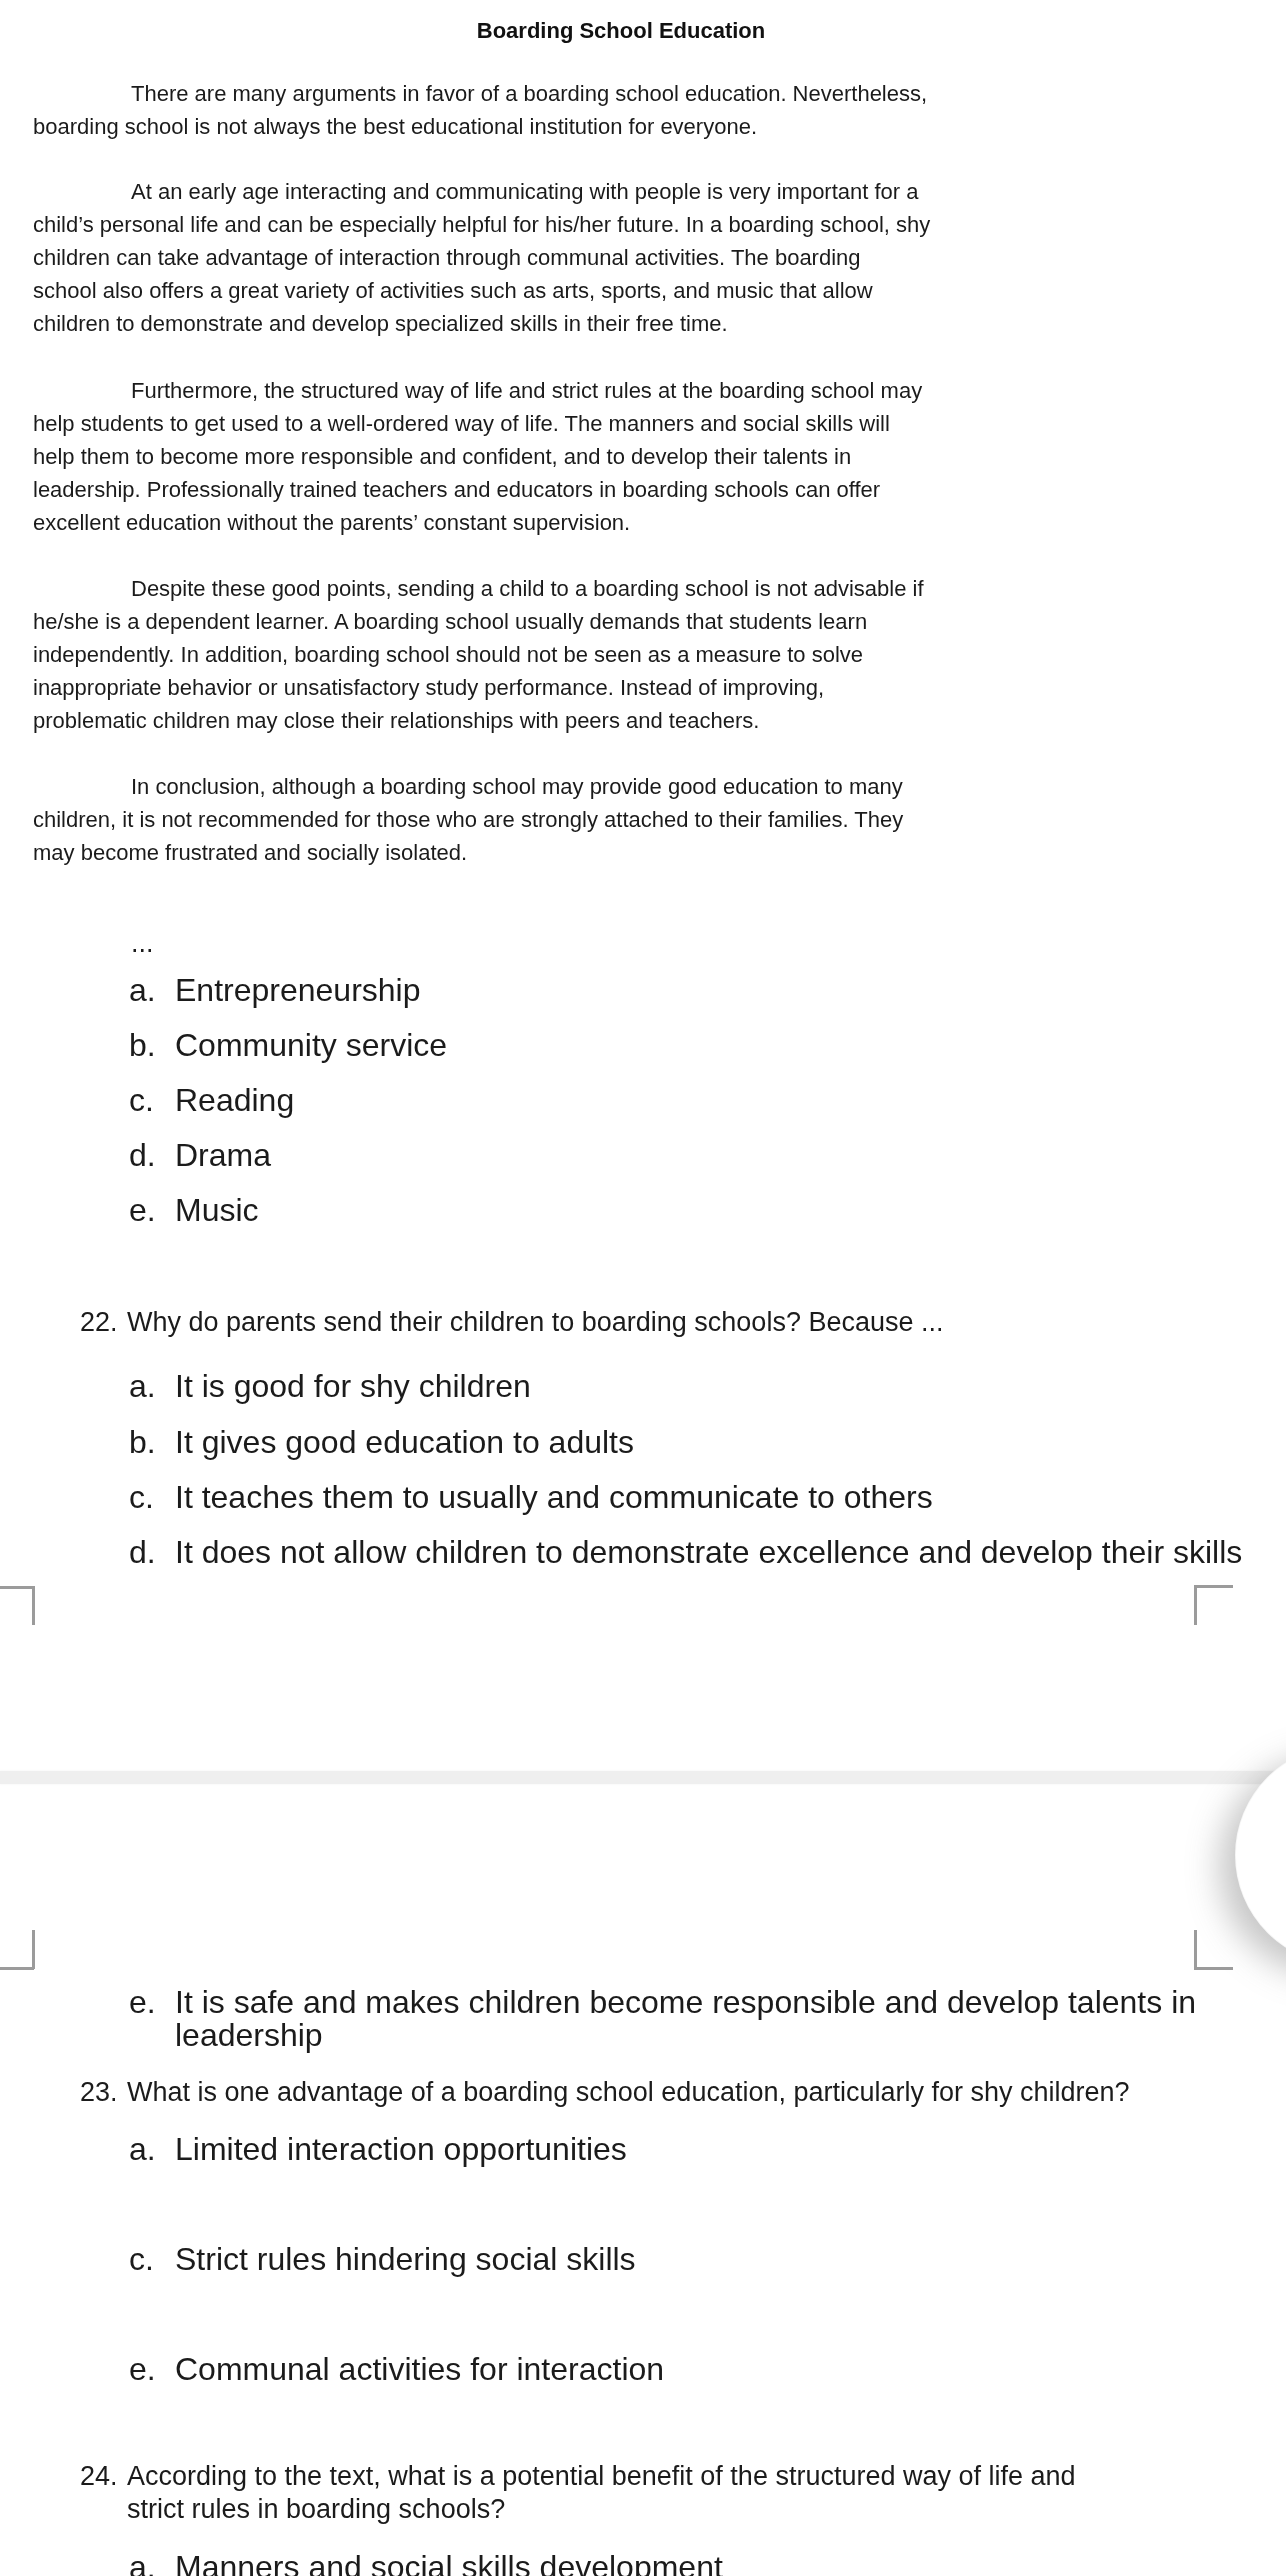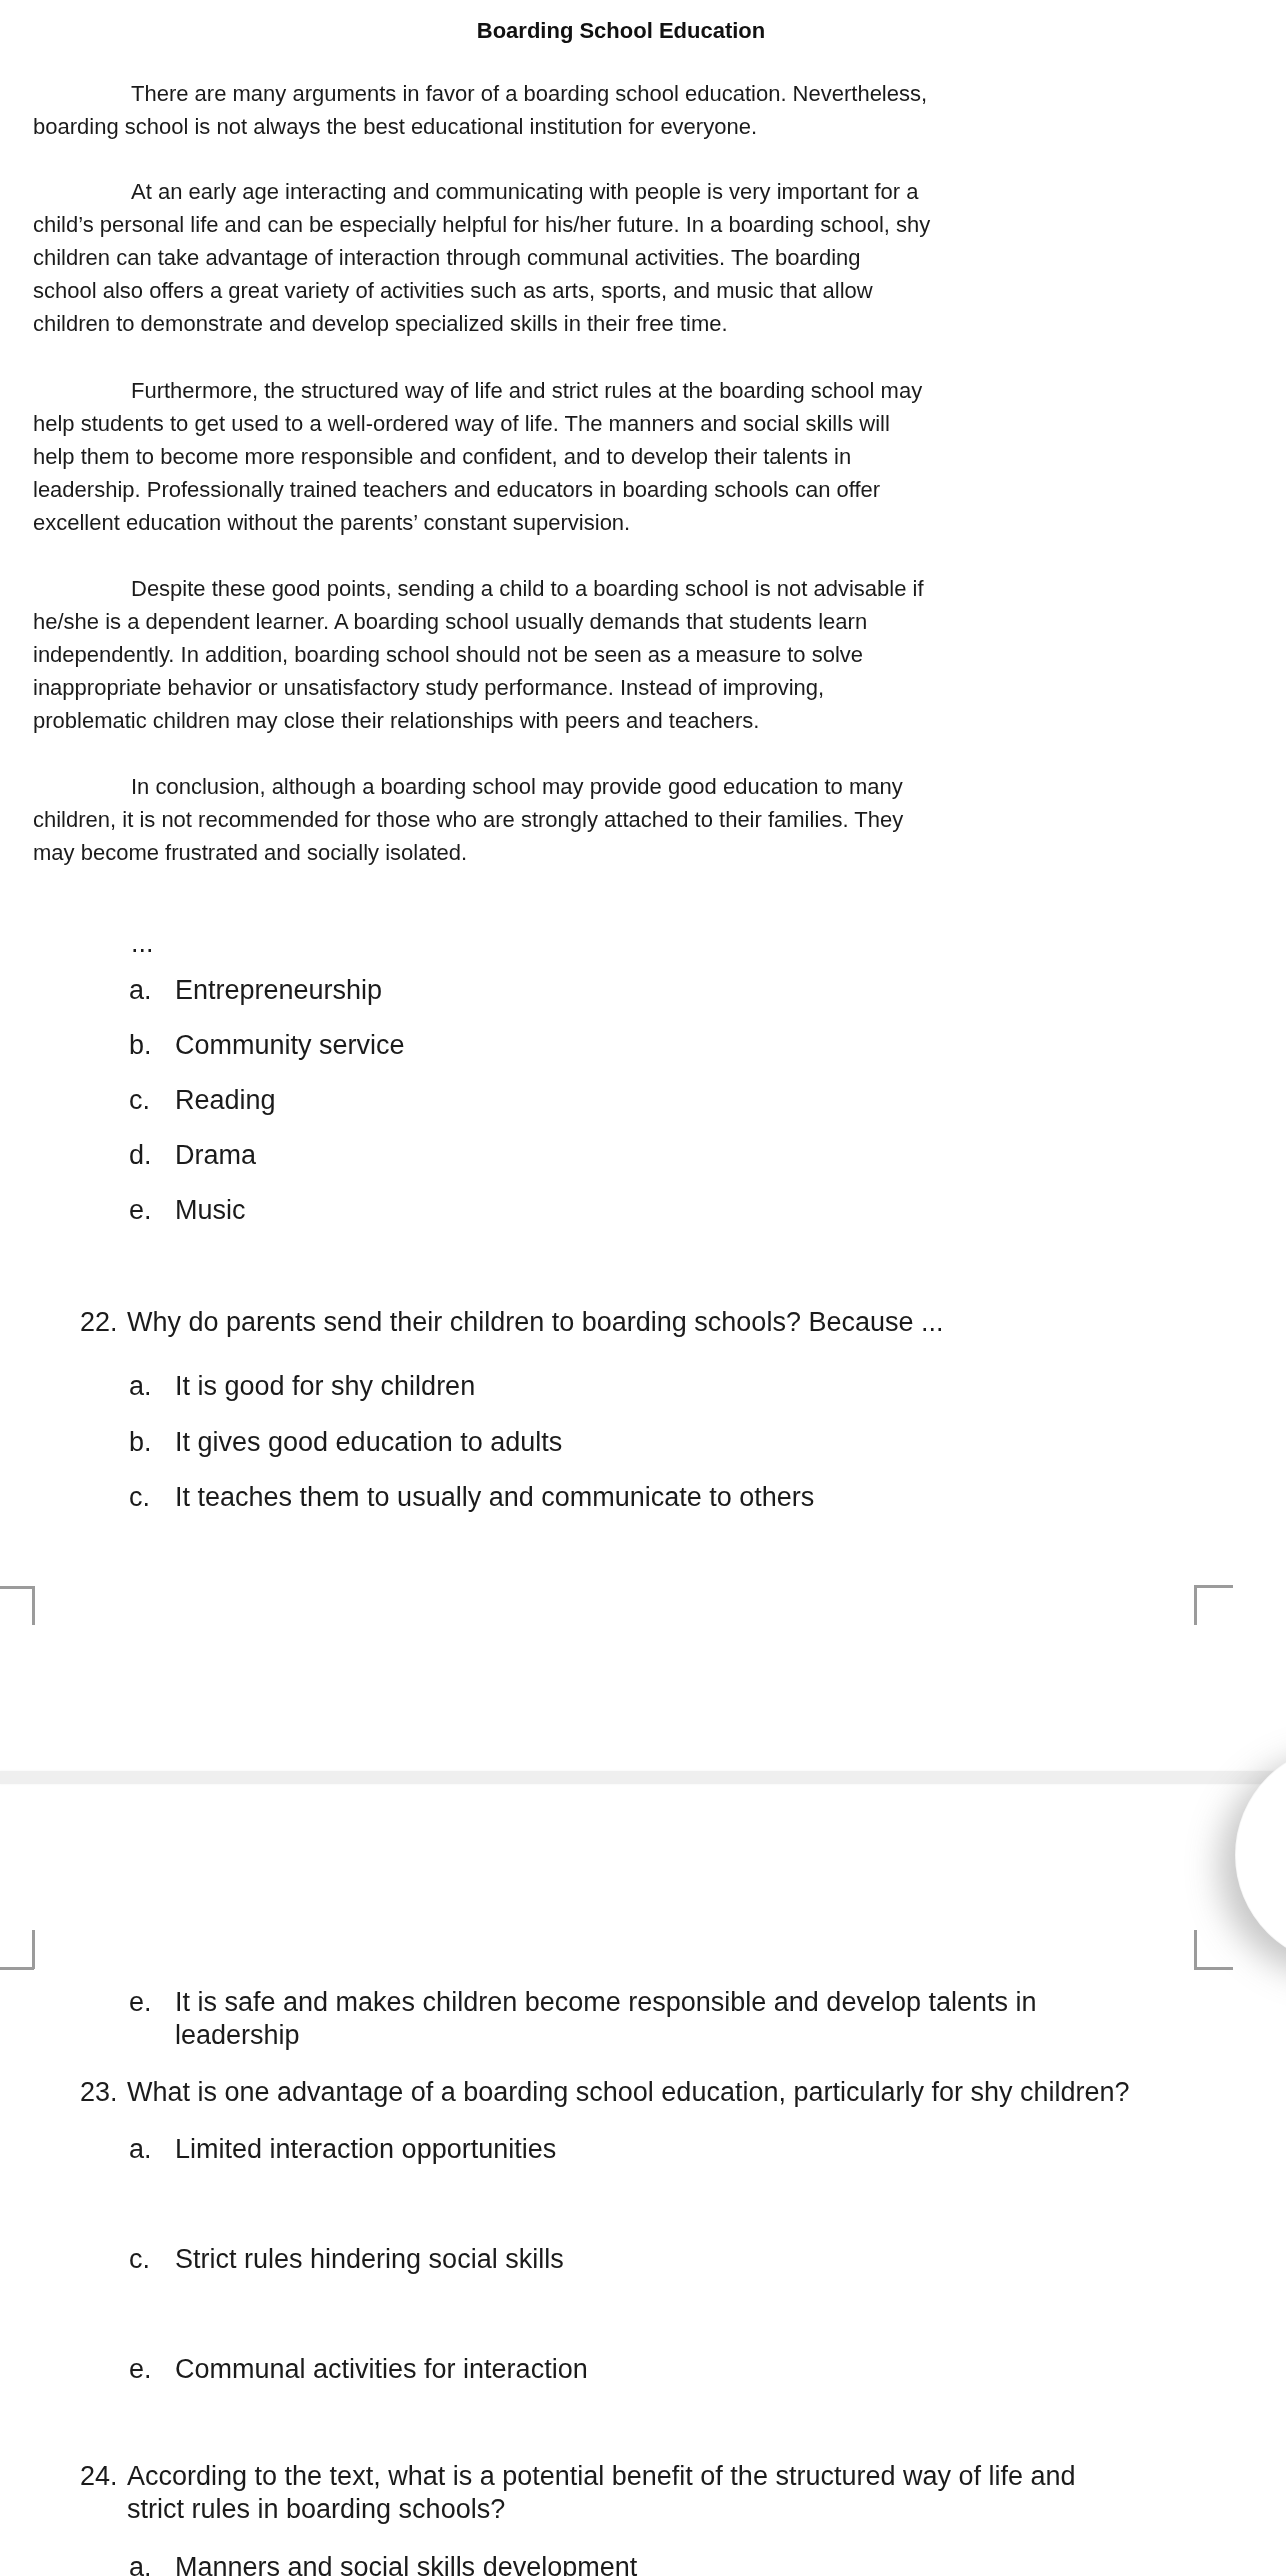--- a/index.html
+++ b/index.html
@@ -39,21 +39,21 @@
   .qt{display:inline-block;vertical-align:top;white-space:pre-line;max-width:1159px;}
   .dots{
     position:absolute;
     left:131px;
     font-size:27px;
     line-height:33px;
   }
   .opt{
     position:absolute;
     left:129px;
-    font-size:27px;
+    font-size:32px;
     line-height:33px;
   }
   .ol{display:inline-block;width:46px;vertical-align:top;}
   .ot{display:inline-block;vertical-align:top;white-space:pre-line;max-width:1113px;}
   .band{
     position:absolute;
     left:0;top:1771px;
     width:1286px;height:13.4px;
     background:#efefef;
     box-shadow:0 0 2.6px rgba(0,0,0,0.05);
@@ -120,20 +120,23 @@
   </div>
   <div class="opt" style="top:1370px">
     <span class="ol">a.</span><span class="ot">It is good for shy children</span>
   </div>
   <div class="opt" style="top:1426px">
     <span class="ol">b.</span><span class="ot">It gives good education to adults</span>
   </div>
   <div class="opt" style="top:1481px">
     <span class="ol">c.</span><span class="ot">It teaches them to usually and communicate to others</span>
   </div>
+  <div class="opt" style="top:1536px">
+    <span class="ol">d.</span><span class="ot">It does not allow children to demonstrate excellence and develop their skills</span>
+  </div>
 
   <div class="mark" style="left:0;top:1586px;width:34px;height:3.1px"></div>
   <div class="mark" style="left:32px;top:1586px;width:3.1px;height:39px"></div>
   <div class="mark" style="left:1194px;top:1585px;width:39px;height:3.1px"></div>
   <div class="mark" style="left:1194px;top:1585px;width:3.1px;height:40px"></div>
 
   <div class="band"></div>
   <div class="fab"></div>
 
   <div class="mark" style="left:32px;top:1930px;width:3.1px;height:39px"></div>

